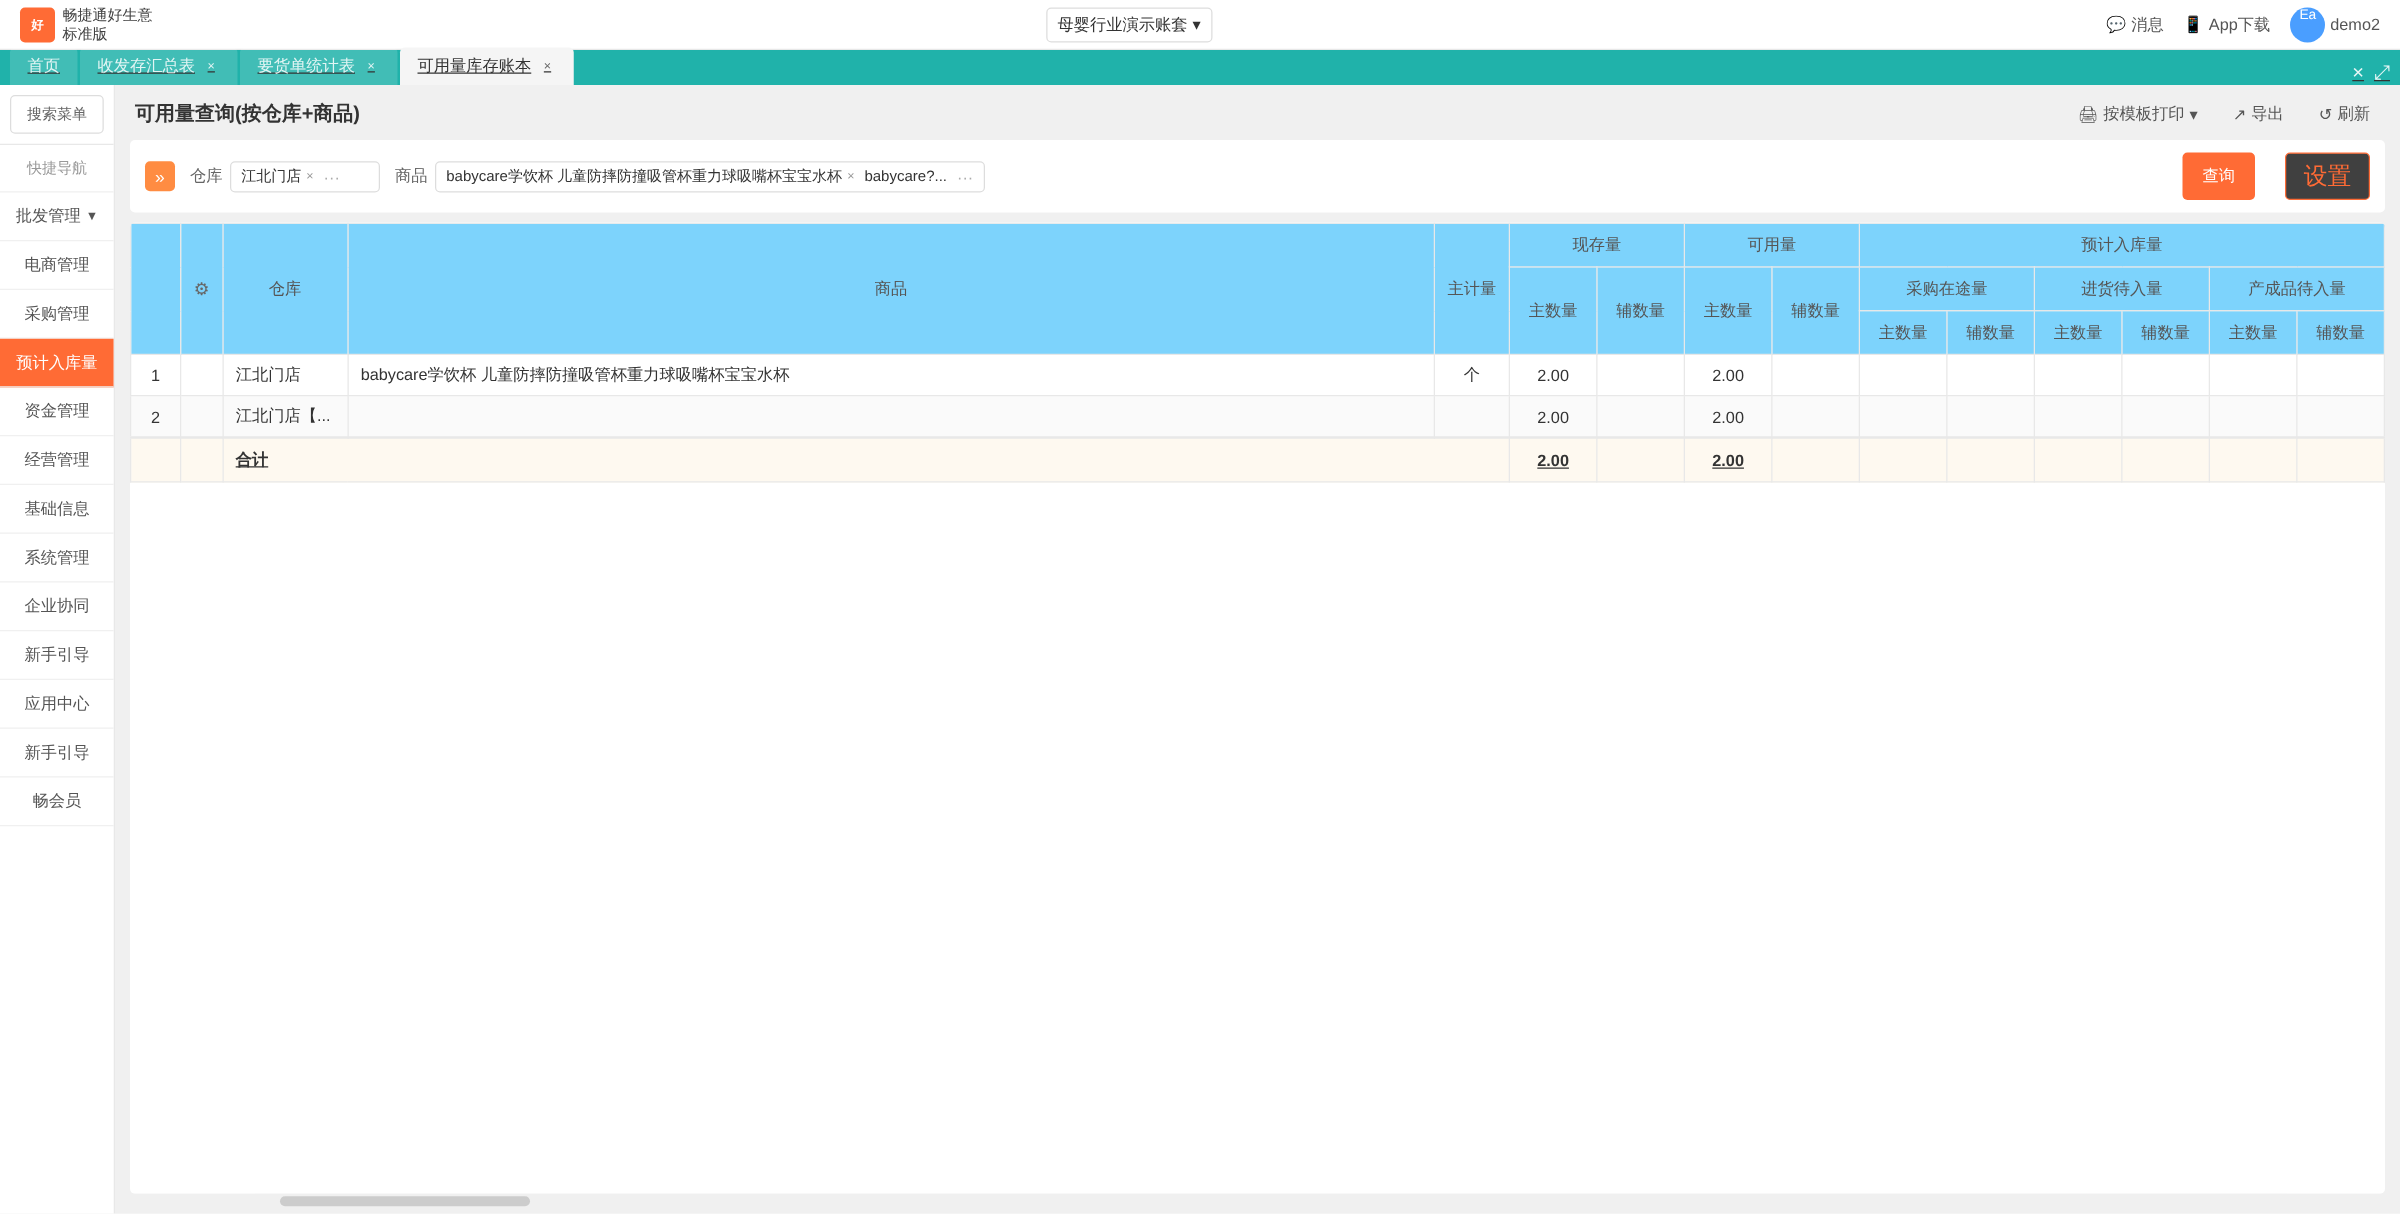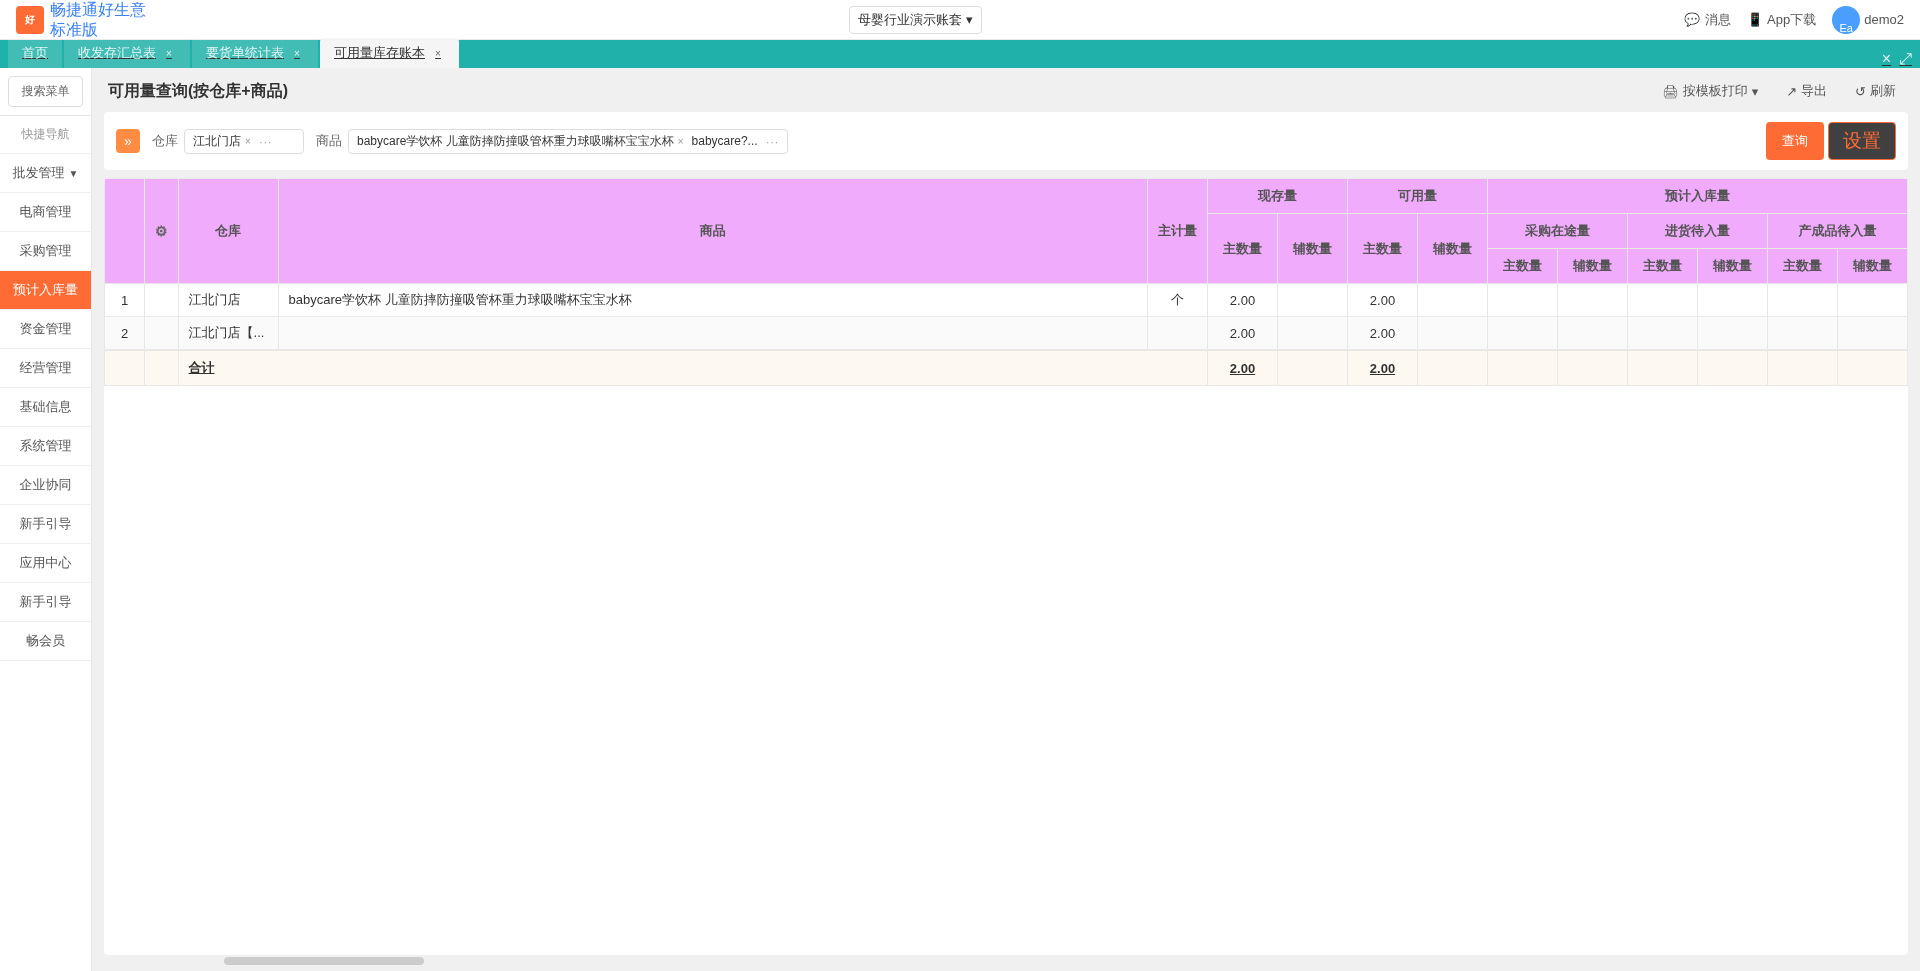--- a/index.html
+++ b/index.html
@@ -3,26 +3,26 @@
   <meta charset="utf-8">
   <style>
     * { box-sizing: border-box; margin: 0; padding: 0; }
     body { font-family: 'Microsoft YaHei', Arial, sans-serif; font-size: 13px; background: #f5f5f5; color: #333; display: flex; flex-direction: column; height: 971px; overflow: hidden; }
 
     
     .top-bar { height: 40px; background: #fff; display: flex; align-items: center; justify-content: space-between; padding: 0 16px; border-bottom: 1px solid #e8e8e8; flex-shrink: 0; }
     .top-bar-left { display: flex; align-items: center; gap: 8px; }
     .logo-area { display: flex; align-items: center; gap: 6px; }
     .logo-icon { width: 28px; height: 28px; background: #ff6b35; border-radius: 4px; display: flex; align-items: center; justify-content: center; color: white; font-size: 10px; font-weight: bold; }
-    .logo-text { font-size: 16px; color: #3b82f6; line-height: 1.2; }
+    .logo-text { font-size: 12px; color: #404040; line-height: 1.2; }
     .top-bar-center { display: flex; align-items: center; gap: 8px; }
     .industry-select { display: flex; align-items: center; gap: 4px; font-size: 13px; color: #333; cursor: pointer; padding: 4px 8px; border-radius: 4px; border: 1px solid #ddd; background: #fff; }
     .top-bar-right { display: flex; align-items: center; gap: 16px; }
     .top-bar-right-item { display: flex; align-items: center; gap: 4px; font-size: 13px; color: #555; cursor: pointer; }
-    .avatar { width: 28px; height: 28px; border-radius: 50%; background: #4a9eff; display: flex; align-items: flex-end; justify-content: center; color: white; font-size: 11px; overflow: hidden; }
+    .avatar { width: 28px; height: 28px; border-radius: 50%; background: #4a9eff; display: flex; align-items: flex-start; justify-content: center; color: white; font-size: 11px; overflow: hidden; }
 
     
     .tab-bar { height: 28px; background: #20b2aa; display: flex; align-items: flex-end; padding: 0 8px; flex-shrink: 0; gap: 2px; text-decoration: underline; }
     .tab { height: 30px; padding: 0 14px; display: flex; align-items: center; gap: 6px; border-radius: 4px 4px 0 0; font-size: 13px; cursor: pointer; color: rgba(255,255,255,0.85); background: rgba(255,255,255,0.15); }
     .tab.active { background: #f5f5f5; color: #333; }
     .tab .tab-close { width: 14px; height: 14px; display: flex; align-items: center; justify-content: center; border-radius: 50%; font-size: 10px; color: inherit; cursor: pointer; }
     .tab.active .tab-close { color: #666; }
     .tab-bar-right { margin-left: auto; display: flex; align-items: center; gap: 8px; }
     .tab-bar-btn { color: rgba(255,255,255,0.9); cursor: pointer; font-size: 16px; display: flex; align-items: center; }
 
@@ -49,30 +49,30 @@
 
     
     .filter-area { background: #fff; margin: 0 12px 8px; border-radius: 4px; padding: 10px 12px; display: flex; align-items: center; gap: 12px; flex-shrink: 0; }
     .filter-expand-btn { width: 24px; height: 24px; background: #ff8c42; border-radius: 4px; display: flex; align-items: center; justify-content: center; color: white; cursor: pointer; font-size: 14px; flex-shrink: 0; }
     .filter-field { display: flex; align-items: center; gap: 6px; font-size: 13px; }
     .filter-label { color: #666; white-space: nowrap; }
     .filter-input-box { display: flex; align-items: center; gap: 4px; border: 1px solid #ddd; border-radius: 4px; padding: 3px 8px; background: #fff; min-width: 120px; font-size: 13px; }
     .filter-tag { display: flex; align-items: center; gap: 4px; background: #fff; color: #333; font-size: 12px; }
     .filter-tag-close { cursor: pointer; color: #999; font-size: 10px; }
     .filter-dots { color: #aaa; margin-left: 4px; cursor: pointer; }
-    .filter-right { margin-left: auto; display: flex; gap: 4px; }
+    .filter-right { margin-left: auto; display: flex; gap: 24px; }
     .btn-query { background: #ff6b35; color: white; border: none; padding: 6px 16px; border-radius: 4px; font-size: 13px; cursor: pointer; }
     .btn-setting { background: #404040; color: #ff6b35; border: 1px solid #ff6b35; padding: 5px 14px; border-radius: 4px; font-size: 19px; cursor: pointer; }
 
     
     .table-container { flex: 1; overflow: auto; margin: 0 12px; background: #fff; border-radius: 4px; display: flex; flex-direction: column; }
 
     
     .data-table { width: 100%; border-collapse: collapse; font-size: 13px; }
-    .data-table th { background: #f0abfc; color: #555; font-weight: 700; padding: 8px 10px; text-align: center; border: 1px solid #e8e8e8; white-space: nowrap; }
+    .data-table th { background: #7dd3fc; color: #555; font-weight: 400; padding: 8px 10px; text-align: center; border: 1px solid #e8e8e8; white-space: nowrap; }
     .data-table td { padding: 7px 10px; border: 1px solid #e8e8e8; text-align: center; color: #333; }
     .settings-icon { color: #666; cursor: pointer; font-size: 14px; }
 
     
     .footer-row { background: #fef9f0; border-top: 2px solid #e8e8e8; flex-shrink: 0; }
     .footer-row td { padding: 8px 10px; font-weight: 600; color: #333; text-decoration: underline; }
 
     
     .table-container::-webkit-scrollbar { height: 8px; width: 8px; }
     .table-container::-webkit-scrollbar-track { background: #f1f1f1; }

